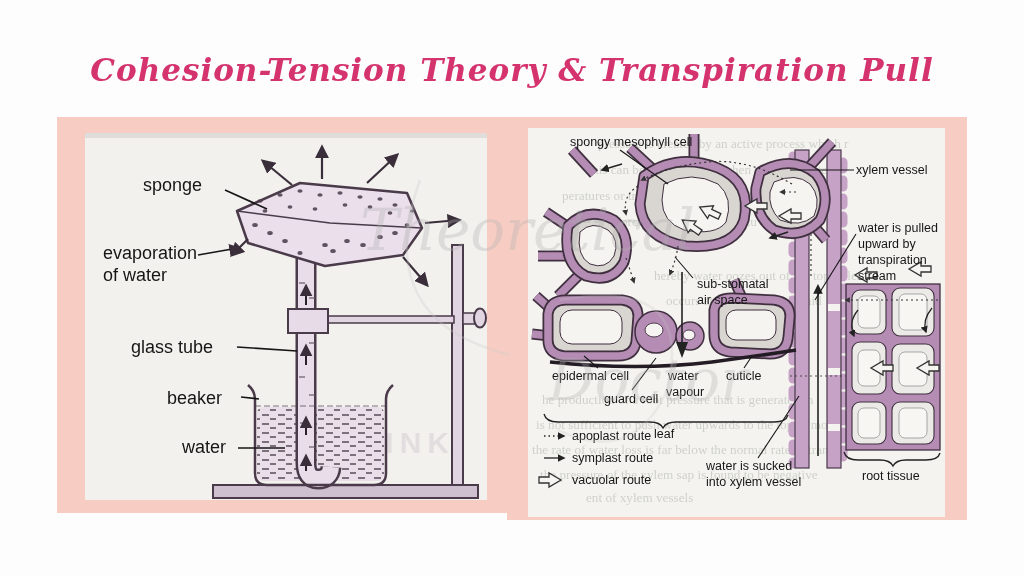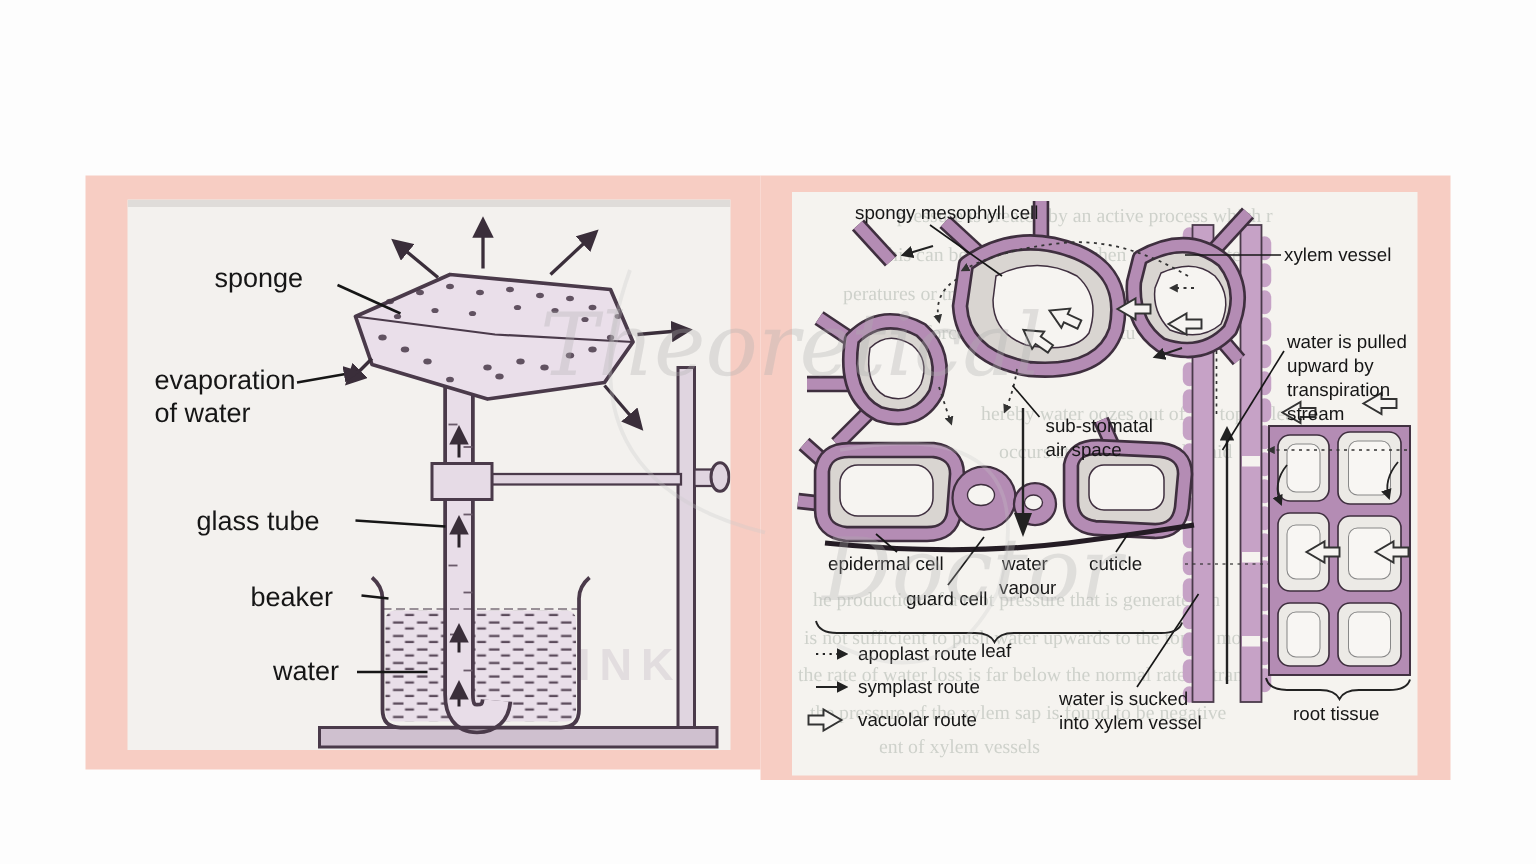--- a/index.html
+++ b/index.html
@@ -17,20 +17,21 @@
   .wm{position:absolute;inset:0;pointer-events:none;z-index:6;}
   svg text{user-select:none;}
   .lbl{font-family:"Liberation Sans",sans-serif;fill:#161616;}
   .ghost{font-family:"Liberation Serif",serif;fill:#95a096;opacity:.4;}
 </style>
 </head>
 <body>
 
 <div class="slide">
 
+  <div class="title">Cohesion-Tension Theory &amp; Transpiration Pull</div>
 
   <div class="panel panel-left">
     <div class="scan scan-left">
       <svg width="402" height="367" viewBox="0 0 402 367">
         <defs>
           <marker id="ahL" viewBox="0 0 10 10" refX="8" refY="5" markerWidth="6.5" markerHeight="6.5" orient="auto">
             <path d="M0,0 L10,5 L0,10 Z" fill="#3a2e3a"></path>
           </marker>
           <pattern id="waterp" width="16" height="9" patternUnits="userSpaceOnUse">
             <rect width="16" height="9" fill="#e9dfe9"></rect>

